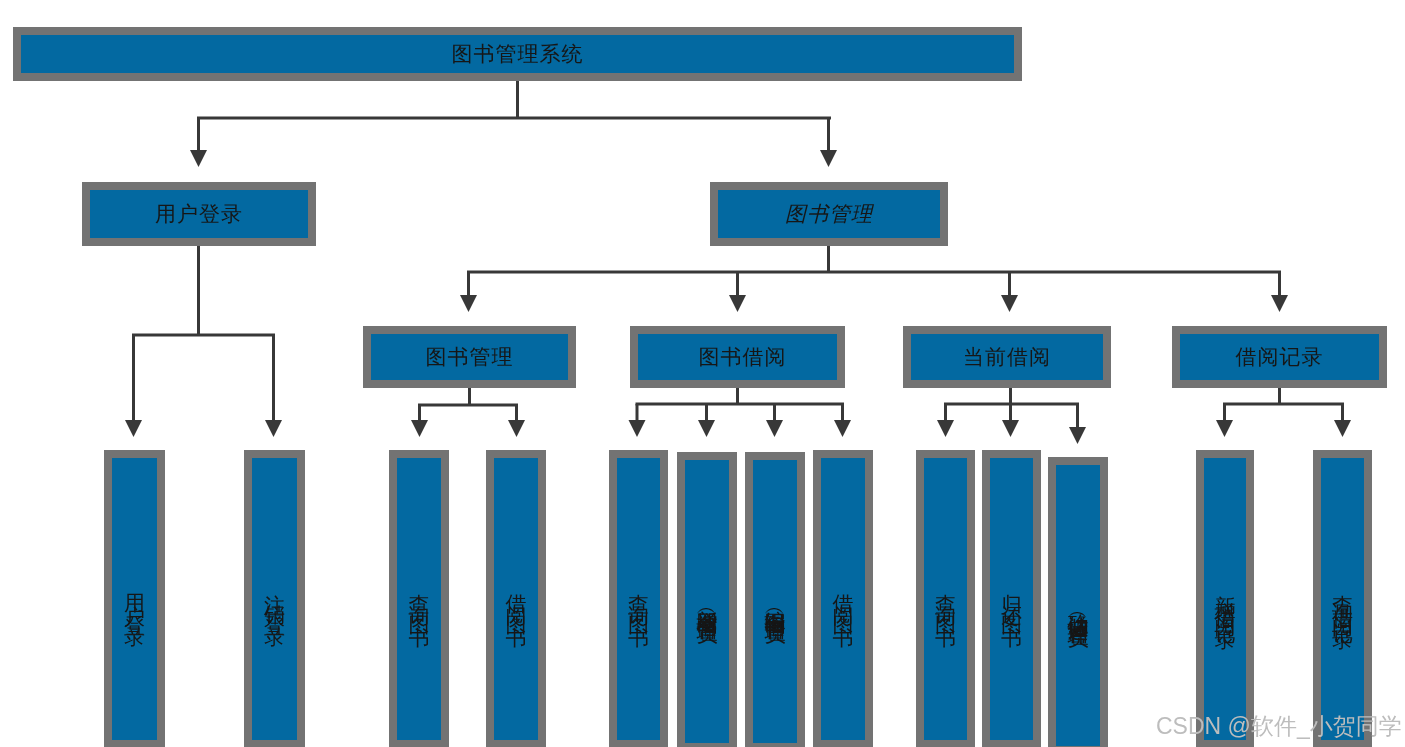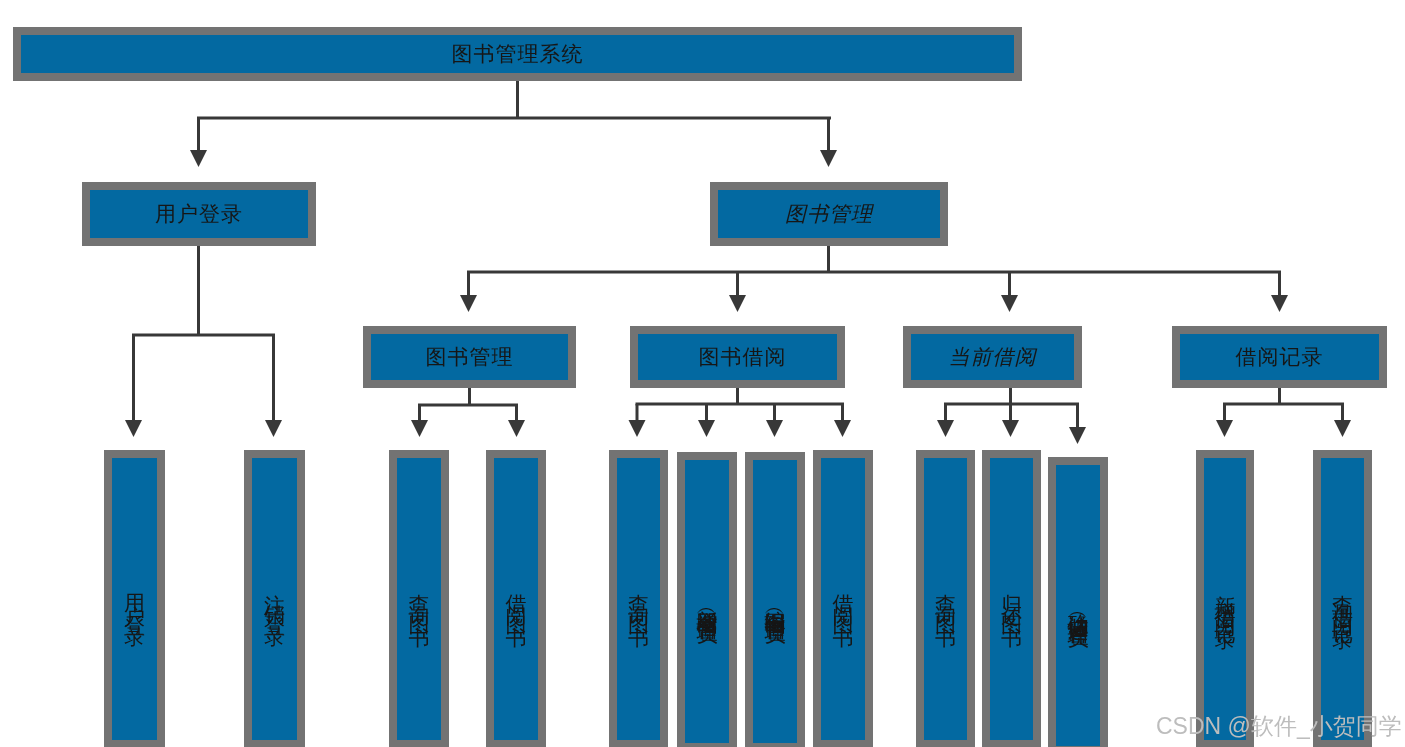--- a/index.html
+++ b/index.html
@@ -122,21 +122,21 @@
     </g>
   </svg>
 
   <div class="box hbox" style="left:13px; top:14px; width:1009px; height:54px;">图书管理系统</div>
 
   <div class="box hbox" style="left:82px; top:169px; width:234px; height:64px;">用户登录</div>
   <div class="box hbox" style="left:710px; top:169px; width:238px; height:64px;font-style:italic;">图书管理</div>
 
   <div class="box hbox" style="left:363px; top:313px; width:213px; height:62px;">图书管理</div>
   <div class="box hbox" style="left:630px; top:313px; width:215px; height:62px;padding-left:10px;">图书借阅</div>
-  <div class="box hbox" style="left:903px; top:313px; width:179px; height:62px;font-style:italic;">当前借阅</div>
+  <div class="box hbox" style="left:903px; top:313px; width:208px; height:62px;">当前借阅</div>
   <div class="box hbox" style="left:1172px; top:313px; width:215px; height:62px;text-align:center;">借阅记录</div>
 
   <div class="box leaf ls4" style="left:104px; top:437px; width:61px; height:298px;">用户登录</div>
   <div class="box leaf ls4" style="left:244px; top:437px; width:61px; height:298px;">注销登录</div>
 
   <div class="box leaf ls4" style="left:389px; top:437px; width:60px; height:298px;">查询图书</div>
   <div class="box leaf ls4" style="left:486px; top:437px; width:60px; height:298px;">借阅图书</div>
 
   <div class="box leaf ls4" style="left:609px; top:437px; width:59px; height:298px;">查询图书</div>
   <div class="box leaf ls10" style="left:677px; top:439px; width:60px; height:299px;">新增图书（管理员）</div>

